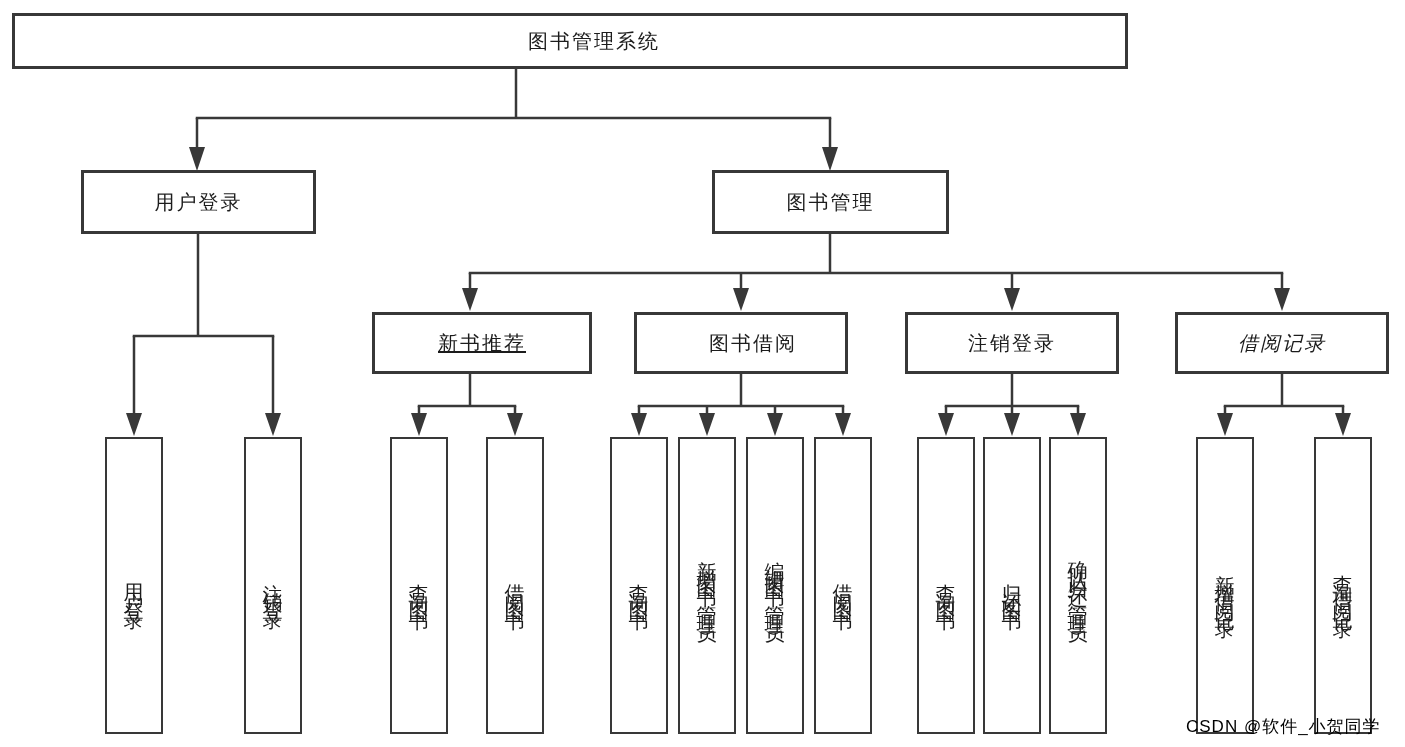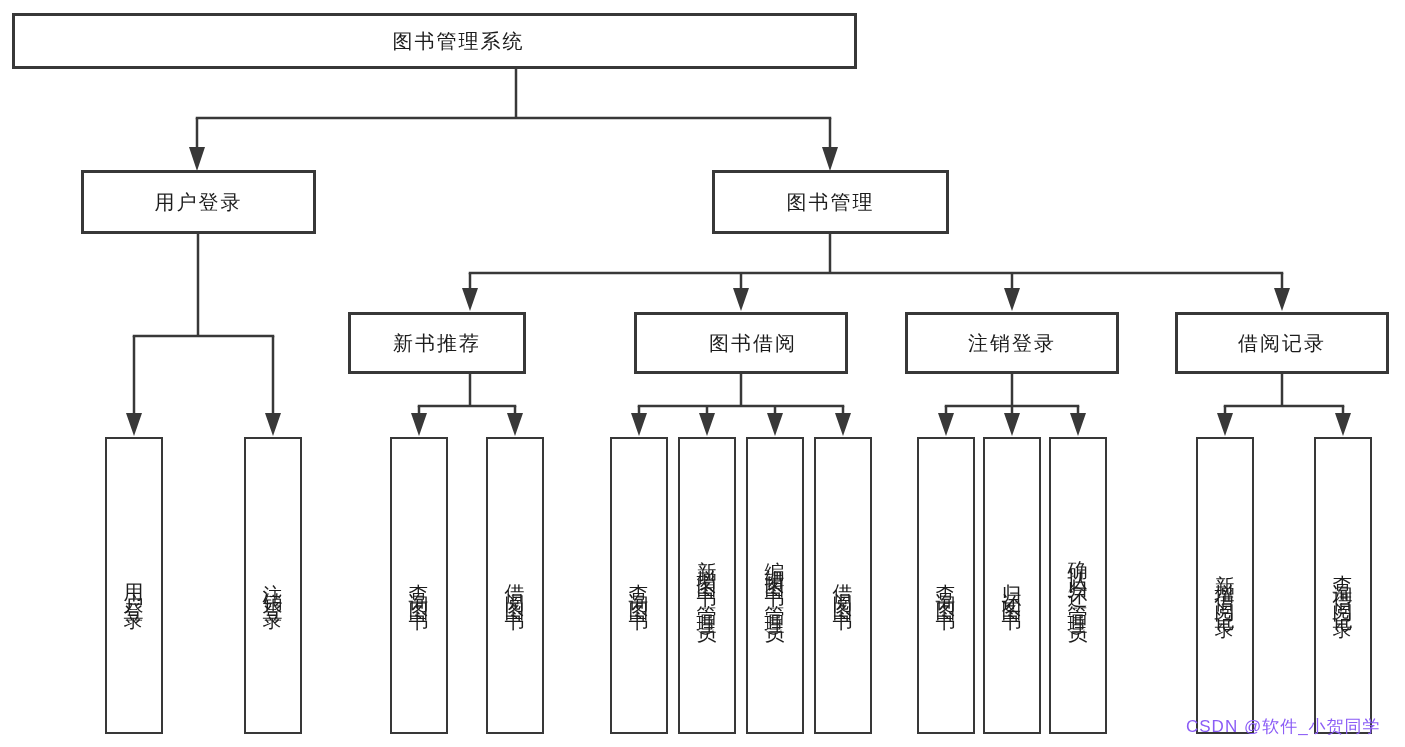--- a/index.html
+++ b/index.html
@@ -36,32 +36,32 @@
     letter-spacing:9px;
     color:#1c1c1c;
     white-space:nowrap;
     line-height:1;
   }
   .watermark{
     position:absolute;
     left:1186px;top:715px;
     font-size:17px;
     letter-spacing:1px;
-    color:#8b5cf6;
+    color:#000000;
     z-index:10;
     white-space:nowrap;
   }
   
-  #n-root{left:12px;top:13px;width:845px;height:56px;padding-left:48px;}
+  #n-root{left:12px;top:13px;width:1116px;height:56px;padding-left:48px;}
   #n-user-login{left:81px;top:170px;width:235px;height:64px;}
   #n-book-mgmt{left:712px;top:170px;width:237px;height:64px;}
-  #n-new-book{left:348px;top:312px;width:178px;height:62px;}
+  #n-new-book{left:372px;top:312px;width:220px;height:62px;text-decoration:underline;}
   #n-book-borrow{left:634px;top:312px;width:214px;height:62px;padding-left:24px;}
   #n-current-borrow{left:905px;top:312px;width:214px;height:62px;}
-  #n-borrow-record{left:1175px;top:312px;width:214px;height:62px;}
+  #n-borrow-record{left:1175px;top:312px;width:214px;height:62px;font-style:italic;}
   #n-leaf-a1{left:105px;}  #n-leaf-a2{left:244px;}
   #n-leaf-b1{left:390px;}  #n-leaf-b2{left:486px;}
   #n-leaf-c1{left:610px;}  #n-leaf-c2{left:678px;}
   #n-leaf-c3{left:746px;}  #n-leaf-c4{left:814px;}
   #n-leaf-d1{left:917px;}  #n-leaf-d2{left:983px;}
   #n-leaf-d3{left:1049px;}
   #n-leaf-e1{left:1196px;} #n-leaf-e2{left:1314px;}
 </style>
 </head>
 <body>

